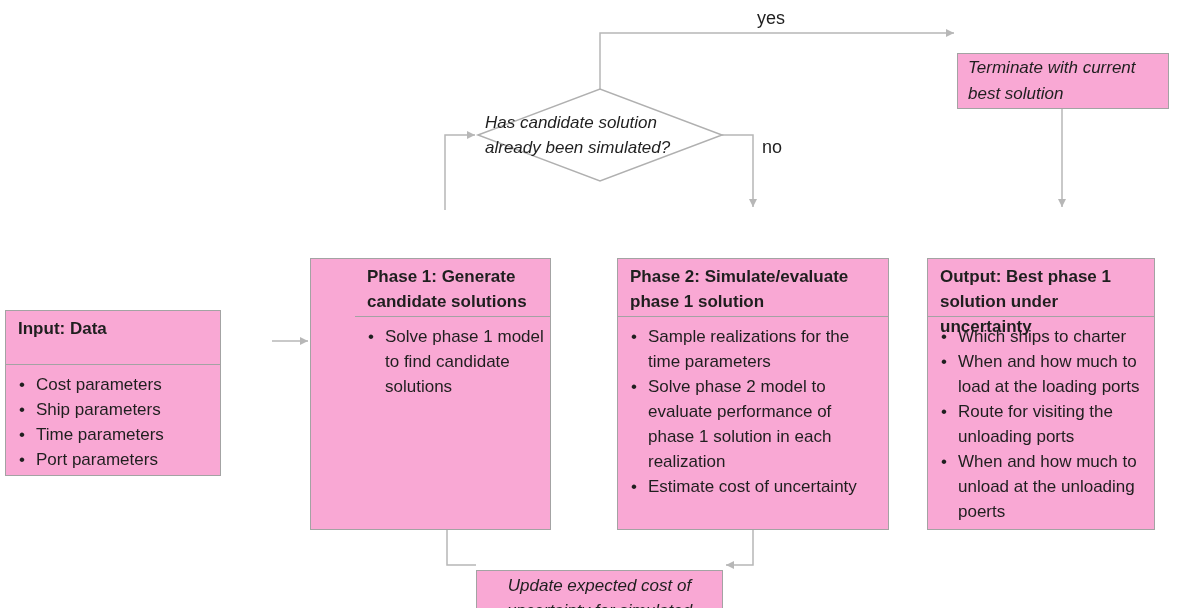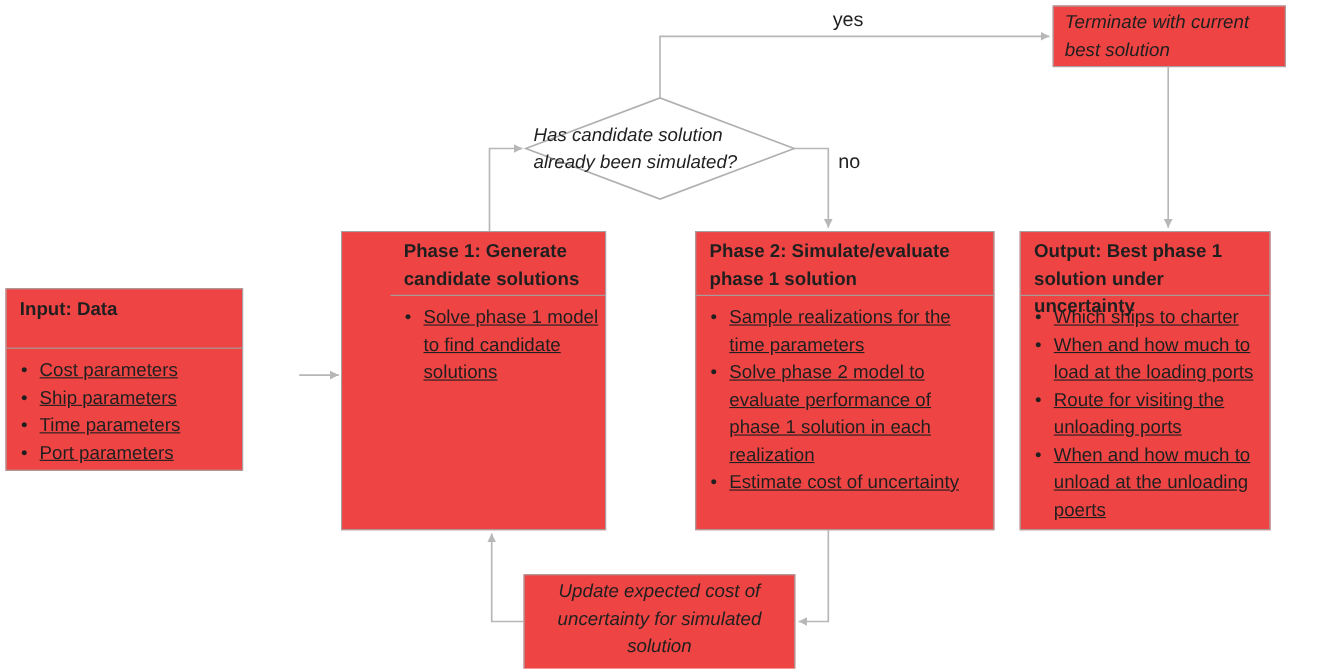--- a/index.html
+++ b/index.html
@@ -7,45 +7,46 @@
     position:relative;
     width:1200px; height:608px;
     background:#ffffff;
     font-family:"Liberation Sans", sans-serif;
     color:#1f1f1f;
     overflow:hidden;
   }
   #connector-layer { position:absolute; left:0; top:0; width:1200px; height:608px; }
   .box {
     position:absolute;
-    background:#ef4444;
+    background:#f9a8d4;
     border:1.5px solid #a3a3a3;
     box-sizing:border-box;
+    margin-top:48px;
   }
   .box-title {
     font-weight:bold;
     font-size:17px;
     line-height:25px;
     padding:5px 8px 2px 12px;
     border-bottom:1.5px solid #a3a3a3;
     box-sizing:border-box;
   }
   #input-box   { left:5px;   top:262px; width:216px; height:166px; }
   #input-box .box-title { height:54px; }
   #phase1-box  { left:310px; top:210px; width:241px; height:272px;padding-left:44px; }
-  #phase2-box  { left:632px; top:210px; width:272px; height:272px; }
+  #phase2-box  { left:617px; top:210px; width:272px; height:272px; }
   #output-box  { left:927px; top:210px; width:228px; height:272px; }
   .phase-title { height:58px; }
   ul.bullets {
     margin:0; padding:7px 6px 0 0;
     list-style:none;
     font-size:17px;
     line-height:25px;
   }
-  ul.bullets li { position:relative; padding-left:30px;text-decoration:underline; }
+  ul.bullets li { position:relative; padding-left:30px; }
   ul.bullets li::before { content:"\2022"; position:absolute; left:13px; }
   #terminate-box {
     left:957px; top:5px; width:212px; height:56px;
     font-style:italic; font-size:17px; line-height:26px;
     padding:1px 8px 0 10px;
   }
   #update-box {
     left:476px; top:522px; width:247px; height:90px;
     font-style:italic; font-size:17px; line-height:25px;
     text-align:center;

